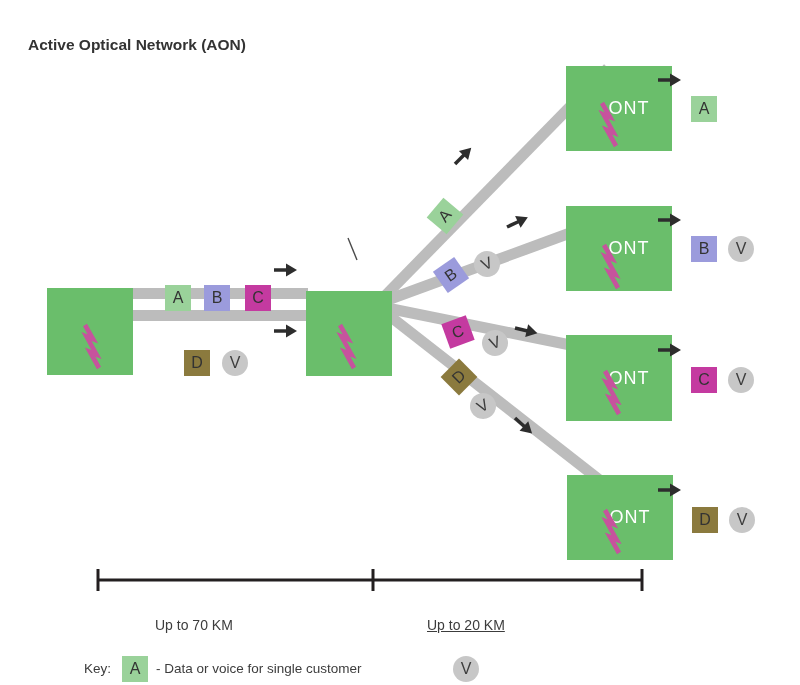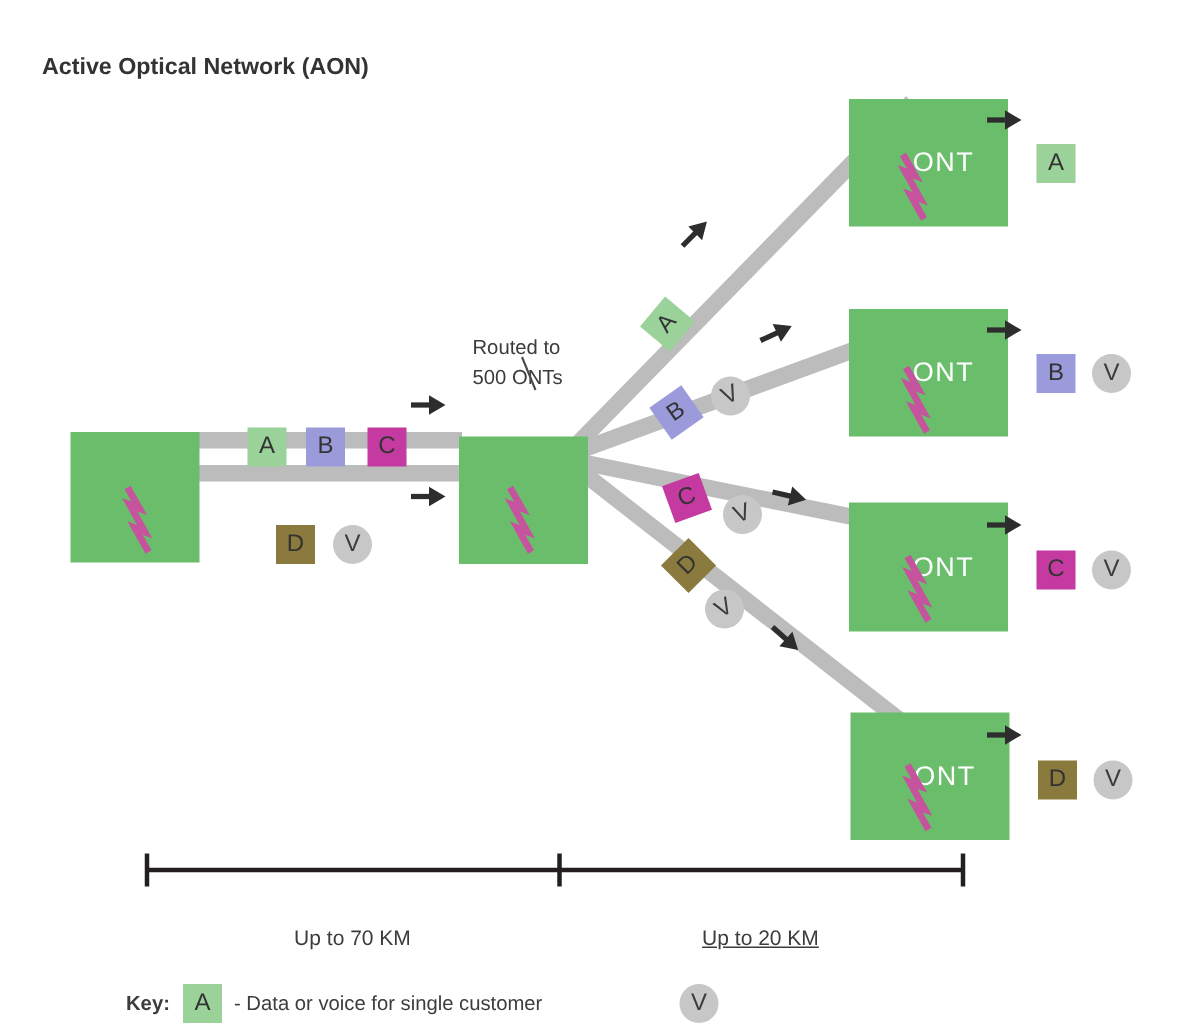--- a/index.html
+++ b/index.html
@@ -29,21 +29,21 @@
   .bg-b { background:#9b9bdc; }
   .bg-c { background:#c43aa0; }
   .bg-d { background:#8b7a3e; }
   .badge.circle { border-radius:50%; background:#c7c7c7; color:#3d3d3d; }
 
   .note {
     position:absolute; left:315px; top:194px;
     font-size:13.5px; line-height:20px; color:#3c3c3c;
   }
   .scale-label {
-    position:absolute; top:589px; width:160px; text-align:center;
+    position:absolute; top:589px; width:160px; 
     font-size:14px; color:#3c3c3c;
   }
   .key-text {
     position:absolute; top:628px; line-height:26px;
     font-size:13.5px; color:#3c3c3c;
   }
 
   .fiber { stroke:#bcbcbc; stroke-width:11; fill:none; }
   .bar { fill:#bcbcbc; }
   .bolt { stroke:#c6539d; stroke-width:4.6; fill:none; stroke-linejoin:miter; }
@@ -65,24 +65,20 @@
     <path class="fiber" d="M382,307 L600,351"></path>
     <path class="fiber" d="M382,310 L615,492"></path>
   </svg>
 
   <div class="boxes">
     <div class="title">Active Optical Network (AON)</div>
 
     <div class="box" style="left:47px; top:260px; width:86px; height:87px;"></div>
     <div class="box" style="left:306px; top:263px; width:86px; height:85px;"></div>
 
-    <div class="note">
-      <div>Routed to</div>
-      <div>500 ONTs</div>
-    </div>
 
     <div class="badge bg-a" style="left:165px; top:257px;">A</div>
     <div class="badge bg-b" style="left:204px; top:257px;">B</div>
     <div class="badge bg-c" style="left:245px; top:257px;">C</div>
     <div class="badge bg-d" style="left:184px; top:322px;">D</div>
     <div class="badge circle" style="left:222px; top:322px;">V</div>
 
     <div class="badge bg-a" style="left:432px; top:175px; transform:rotate(-50deg);">A</div>
     <div class="badge bg-b" style="left:438px; top:234px; transform:rotate(-35deg);">B</div>
     <div class="badge circle" style="left:474px; top:223px; transform:rotate(-25deg);">V</div>
@@ -108,21 +104,21 @@
     <div class="badge bg-b" style="left:691px; top:208px;">B</div>
     <div class="badge circle" style="left:728px; top:208px;">V</div>
     <div class="badge bg-c" style="left:691px; top:339px;">C</div>
     <div class="badge circle" style="left:728px; top:339px;">V</div>
     <div class="badge bg-d" style="left:692px; top:479px;">D</div>
     <div class="badge circle" style="left:729px; top:479px;">V</div>
 
     <div class="scale-label" style="left:155px;">Up to 70 KM</div>
     <div class="scale-label" style="left:427px;text-decoration:underline;">Up to 20 KM</div>
 
-    <div class="key-text" style="left:84px;font-weight:bold;">Key:</div>
+    <div class="key-text" style="left:84px;">Key:</div>
     <div class="badge bg-a" style="left:122px; top:628px;">A</div>
     <div class="key-text" style="left:156px;text-align:right;">- Data or voice for single customer</div>
     <div class="badge circle" style="left:453px; top:628px;">V</div>
   </div>
 
   <svg id="overlay-layer" class="layer" width="800" height="685">
     <line class="leader" x1="348" y1="238" x2="357" y2="260"></line>
 
     <path class="bolt" transform="translate(85,325)" d="M0,0 l8,14 l-6.5,-2.5 l10,18 l-6.5,-2.5 l9,16"></path>
     <path class="bolt" transform="translate(340,325)" d="M0,0 l8,14 l-6.5,-2.5 l10,18 l-6.5,-2.5 l9,16"></path>

